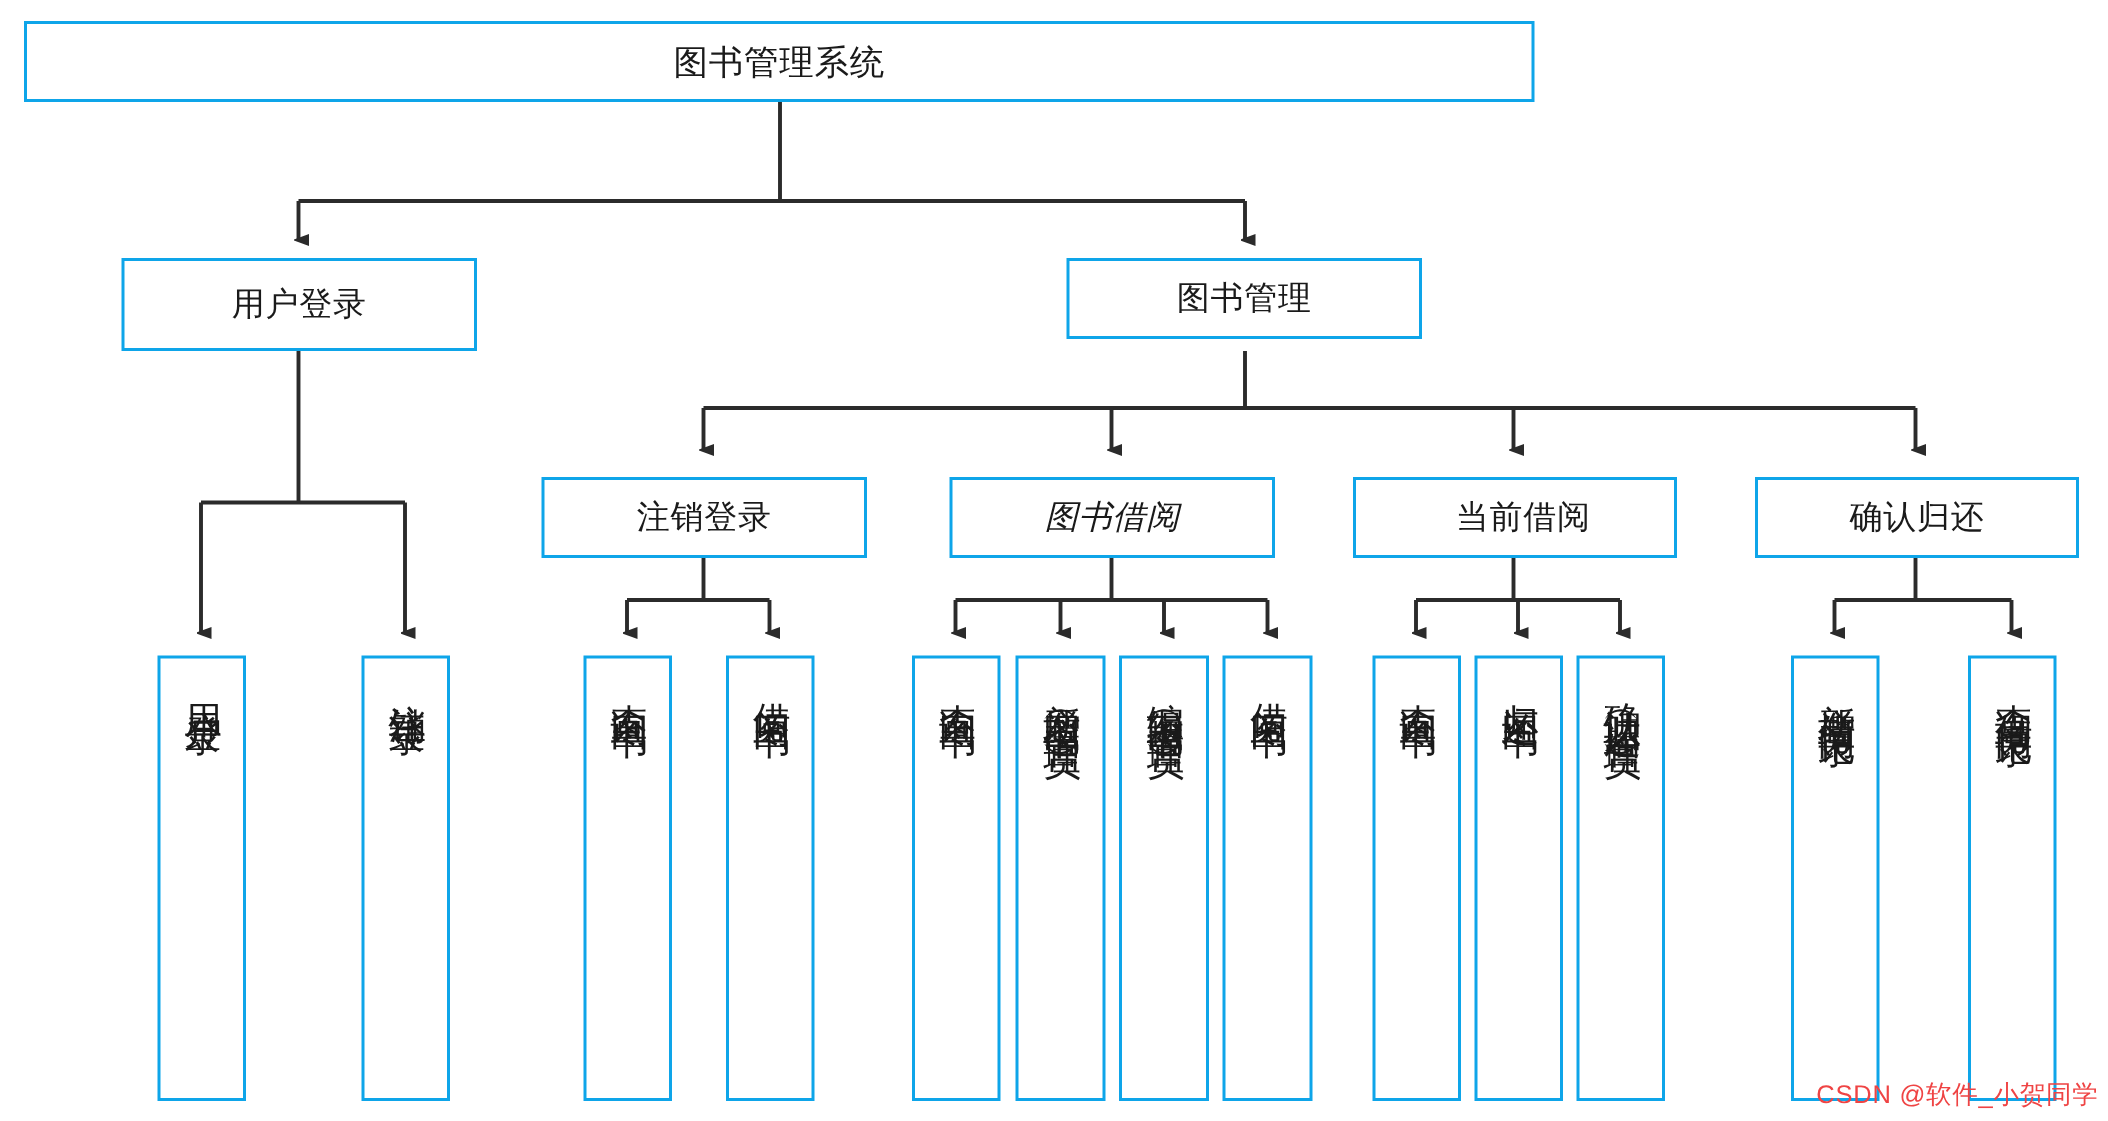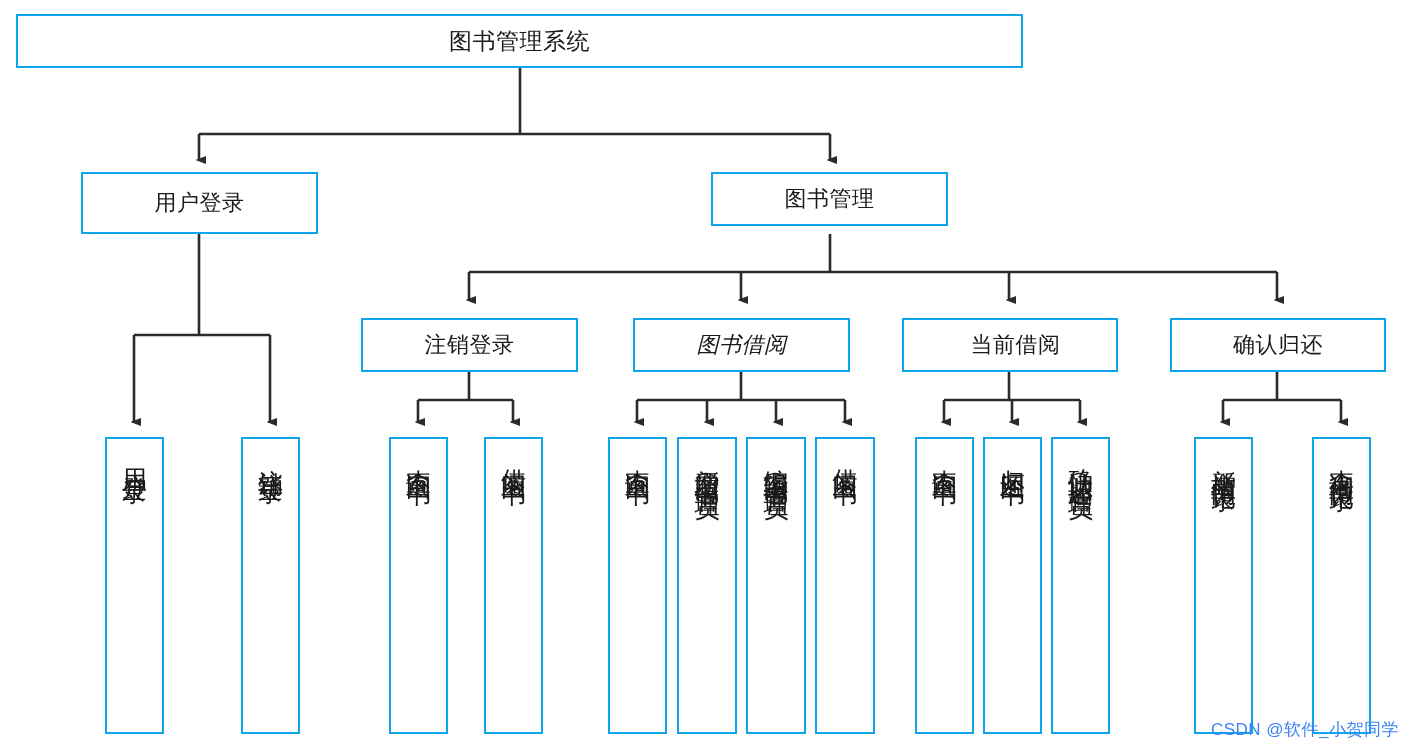--- a/index.html
+++ b/index.html
@@ -49,21 +49,21 @@
     font-size:25px;
     line-height:1.0;
     letter-spacing:4px;
     white-space:nowrap;
   }
   .watermark{
     position:absolute;
     right:6px;
     bottom:6px;
     font-size:17px;
-    color:#3b82f6;
+    color:#ef4444;
     letter-spacing:0.5px;
     white-space:nowrap;
   }
 </style>
 </head>
 <body>
 
 <div id="canvas">
 
   <svg class="connectors" viewBox="0 0 1405 747">

